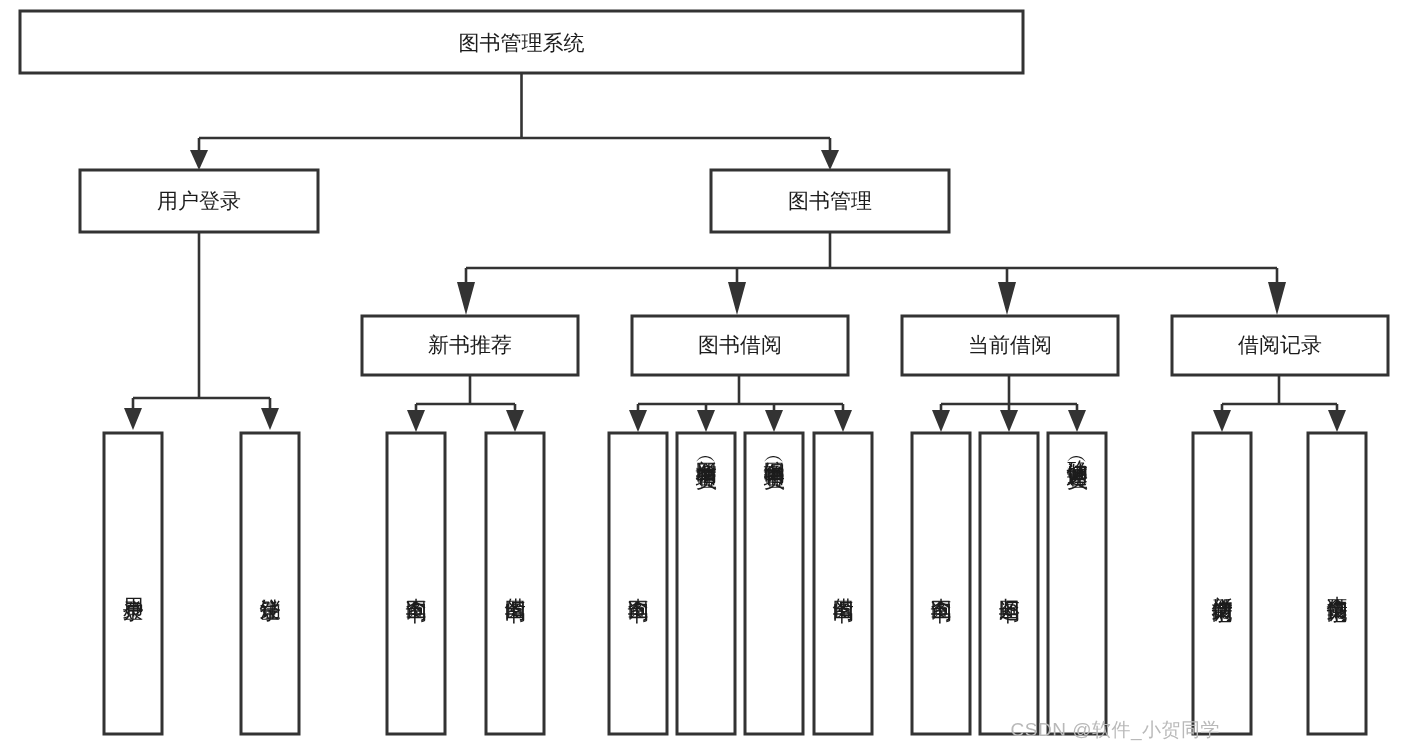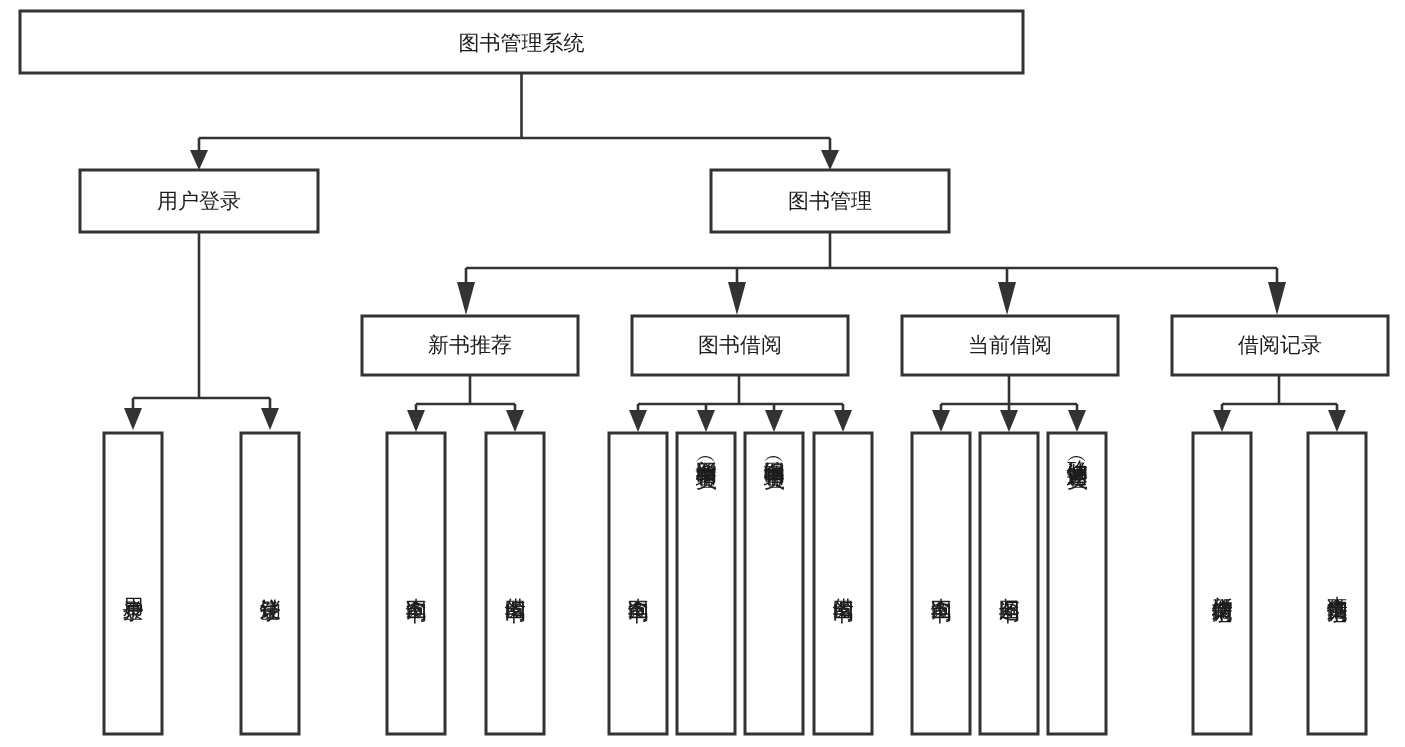--- a/index.html
+++ b/index.html
@@ -240,13 +240,14 @@
     <span class="vlabel" style="margin-top:10px;">确认归还（管理员）</span>
   </div>
 
   <div class="vlabel-wrap" style="left:1193px; top:433px; width:58px; height:301px;">
     <span class="vlabel">新增借阅记录</span>
   </div>
   <div class="vlabel-wrap" style="left:1308px; top:433px; width:58px; height:301px;">
     <span class="vlabel">查询借阅记录</span>
   </div>
 
+  <div id="watermark">CSDN @软件_小贺同学</div>
 </div>
 
 </body></html>

